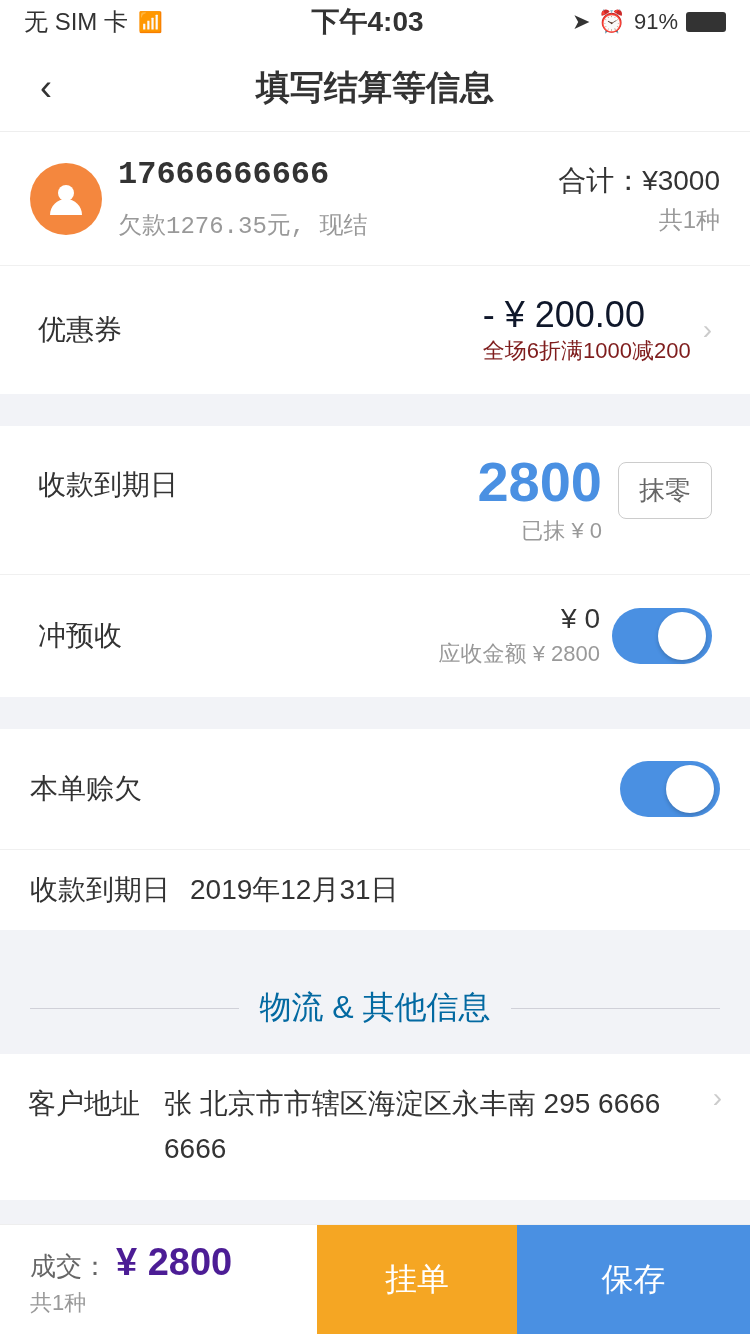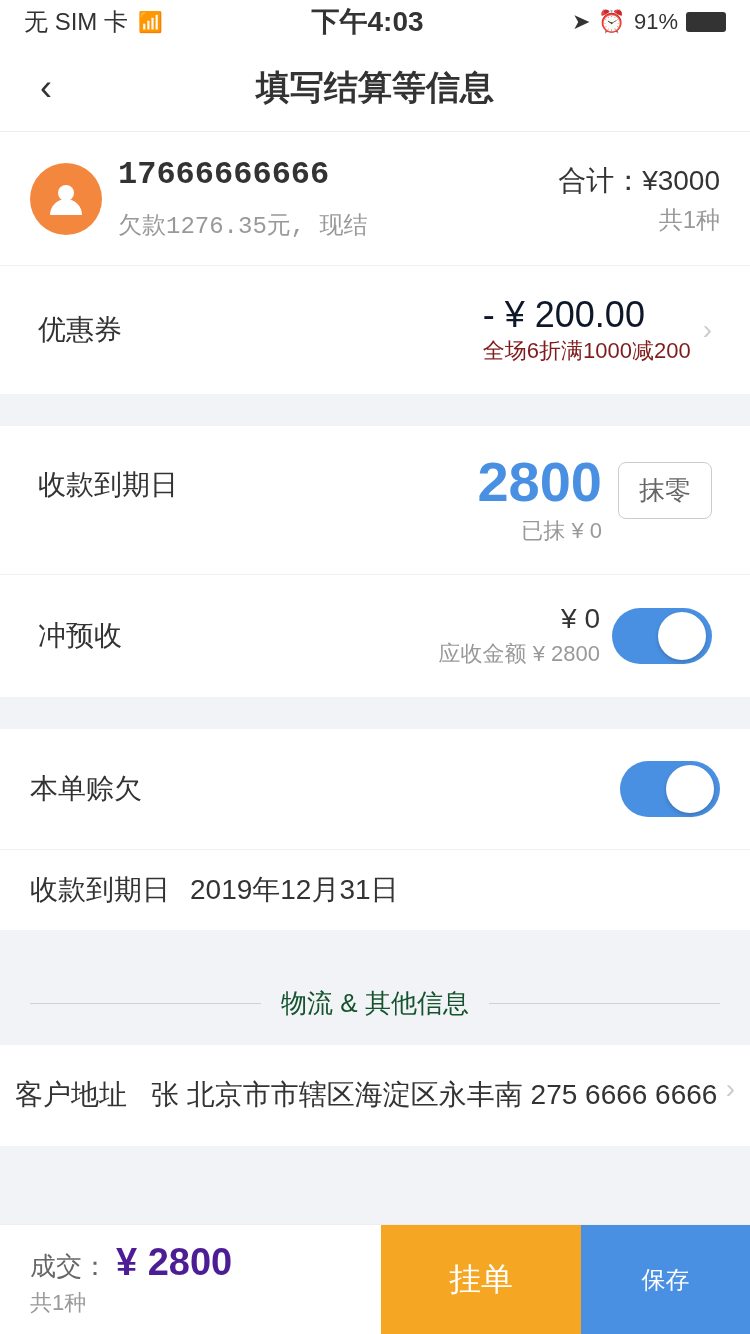--- a/index.html
+++ b/index.html
@@ -239,30 +239,30 @@
       padding: 24px 30px;
       background: #f2f3f7;
       gap: 20px;
     }
     .divider-line {
       flex: 1;
       height: 1px;
       background: #d0d0d8;
     }
     .divider-text {
-      font-size: 26px;
-      color: #14532d;
+      font-size: 32px;
+      color: #0369a1;
     }
 
     
     .address-row {
       display: flex;
       align-items: flex-start;
       justify-content: space-between;
-      padding: 28px 15px;
+      padding: 28px 28px;
     }
     .address-label {
       font-size: 28px;
       color: #333;
       flex-shrink: 0;
       margin-right: 24px;
       line-height: 1.6;
     }
     .address-value {
       font-size: 28px;
@@ -303,24 +303,24 @@
       background: #f5a623;
       color: #fff;
       font-size: 32px;
       font-weight: 500;
       display: flex;
       align-items: center;
       justify-content: center;
       cursor: pointer;
     }
     .btn-save {
-      width: 169px;
+      width: 233px;
       background: #4a90e2;
       color: #fff;
-      font-size: 24px;
+      font-size: 32px;
       font-weight: 500;
       display: flex;
       align-items: center;
       justify-content: center;
       cursor: pointer;
     }
 
     
     .gray-block {
       background: #f2f3f7;
@@ -433,21 +433,21 @@
 
   <div class="logistics-divider">
     <div class="divider-line"></div>
     <span class="divider-text">物流 &amp; 其他信息</span>
     <div class="divider-line"></div>
   </div>
 
   <div class="card">
     <div class="address-row">
       <div class="address-label">客户地址</div>
-      <div class="address-value">张 北京市市辖区海淀区永丰南 275 6666 6666</div>
+      <div class="address-value">张 北京市市辖区海淀区永丰南 295 6666 6666</div>
       <span class="chevron" style="flex-shrink:0;padding-left:8px;">›</span>
     </div>
   </div>
 
   <div class="gray-block"></div>
 
 </div>
 
 <div class="footer">
   <div class="footer-info">

